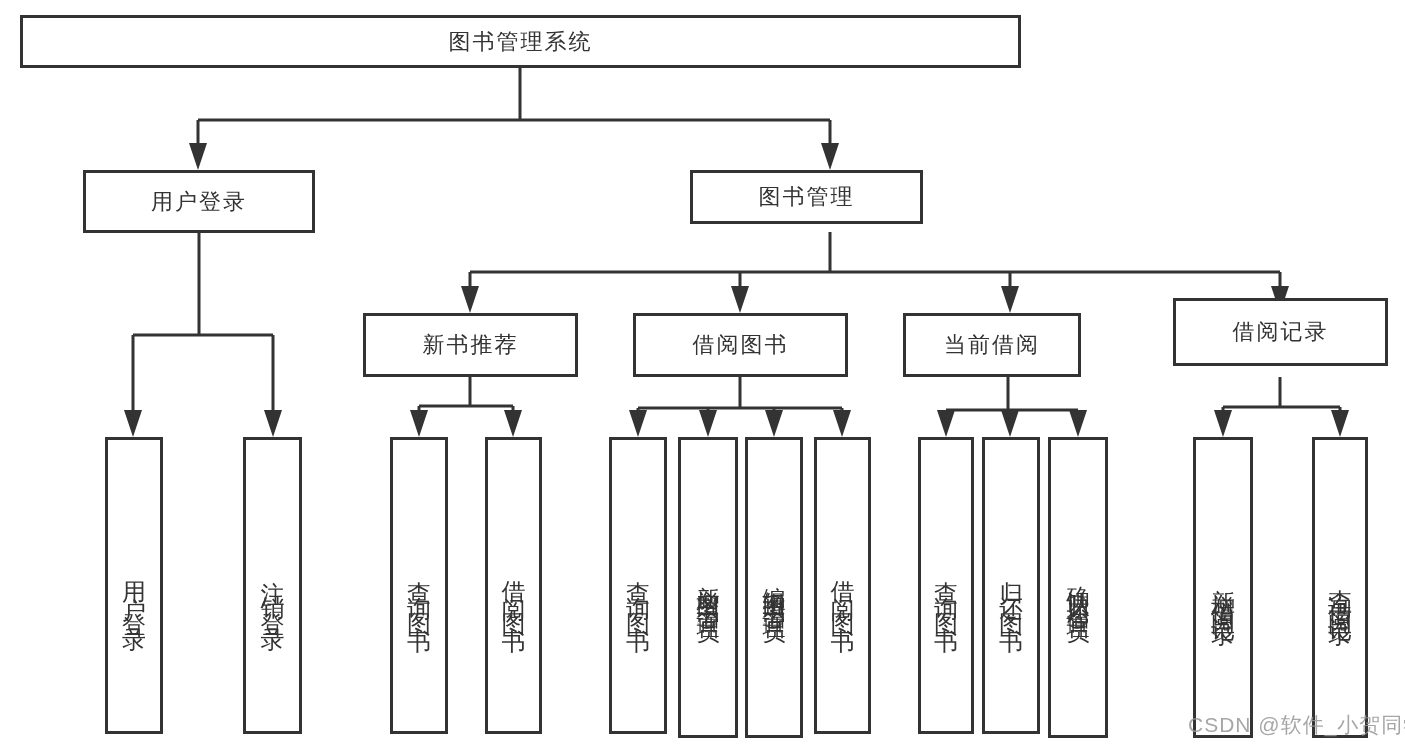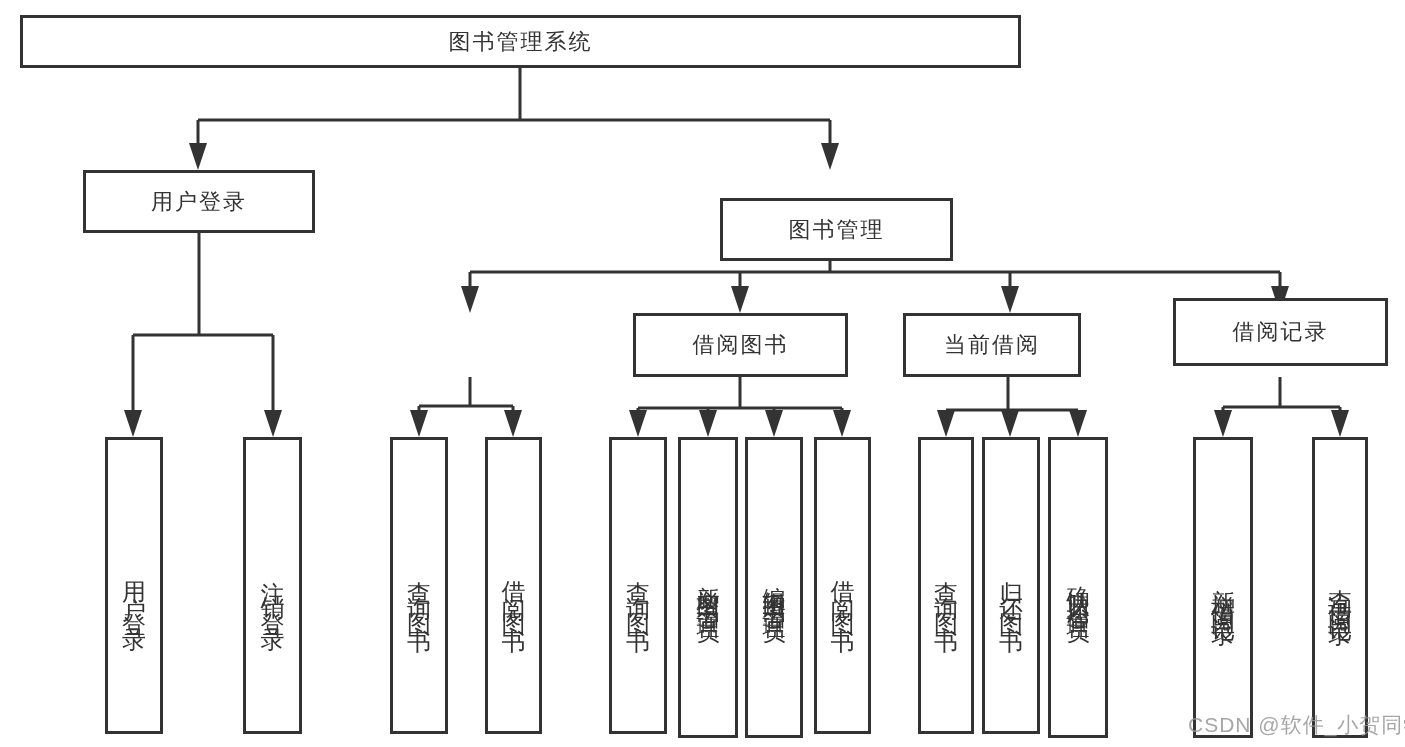--- a/index.html
+++ b/index.html
@@ -111,24 +111,27 @@
     <polygon class="arrow" points="1331,410 1349,410 1340,437"></polygon>
   </svg>
 
   <div class="node hbox" style="left:20px; top:15px; width:1001px; height:53px;">
     <span class="label">图书管理系统</span>
   </div>
 
   <div class="node hbox" style="left:83px; top:170px; width:232px; height:63px;">
     <span class="label">用户登录</span>
   </div>
-  <div class="node hbox" style="left:720px; top:170px; width:233px; height:63px;margin-top:28px;">
+  <div class="node hbox" style="left:690px; top:170px; width:233px; height:54px;">
     <span class="label">图书管理</span>
   </div>
 
+  <div class="node hbox" style="left:363px; top:313px; width:215px; height:64px;">
+    <span class="label">新书推荐</span>
+  </div>
   <div class="node hbox" style="left:633px; top:313px; width:215px; height:64px;">
     <span class="label">借阅图书</span>
   </div>
   <div class="node hbox" style="left:903px; top:313px; width:178px; height:64px;">
     <span class="label">当前借阅</span>
   </div>
   <div class="node hbox" style="left:1173px; top:298px; width:215px; height:68px;">
     <span class="label">借阅记录</span>
   </div>
 

